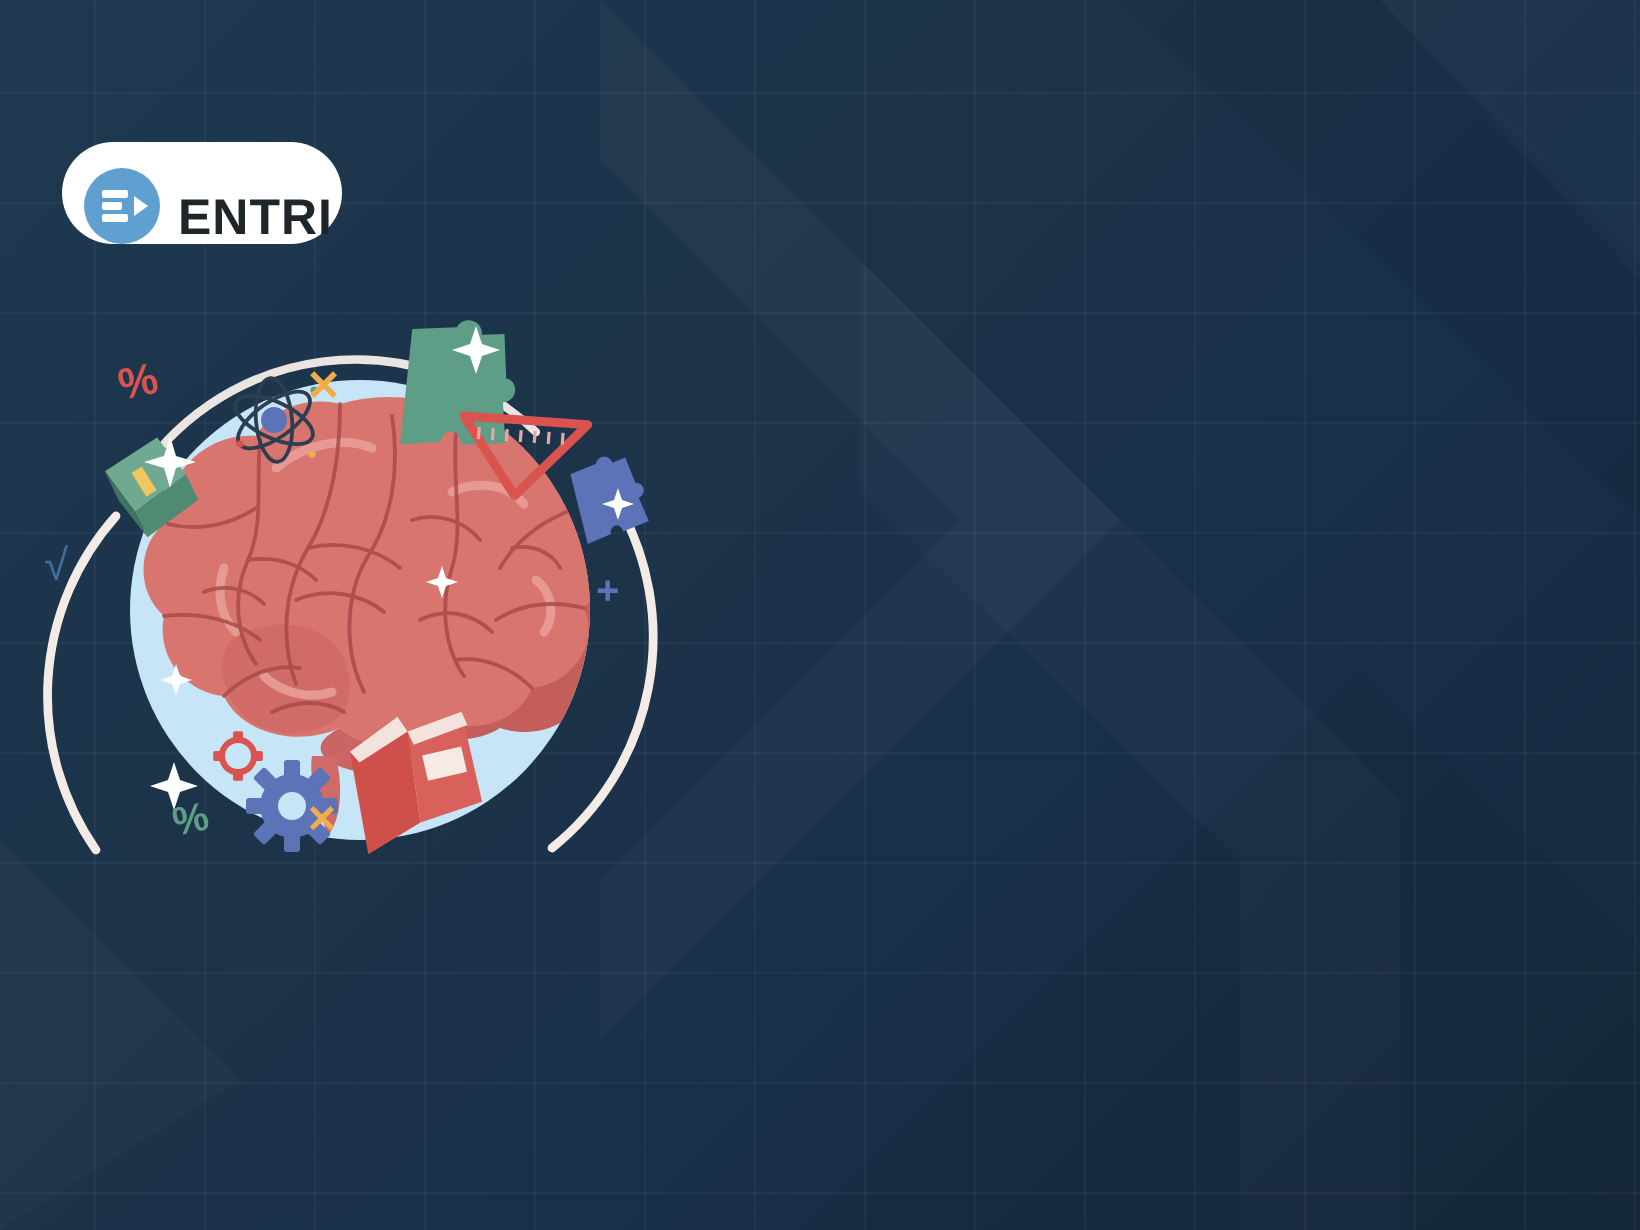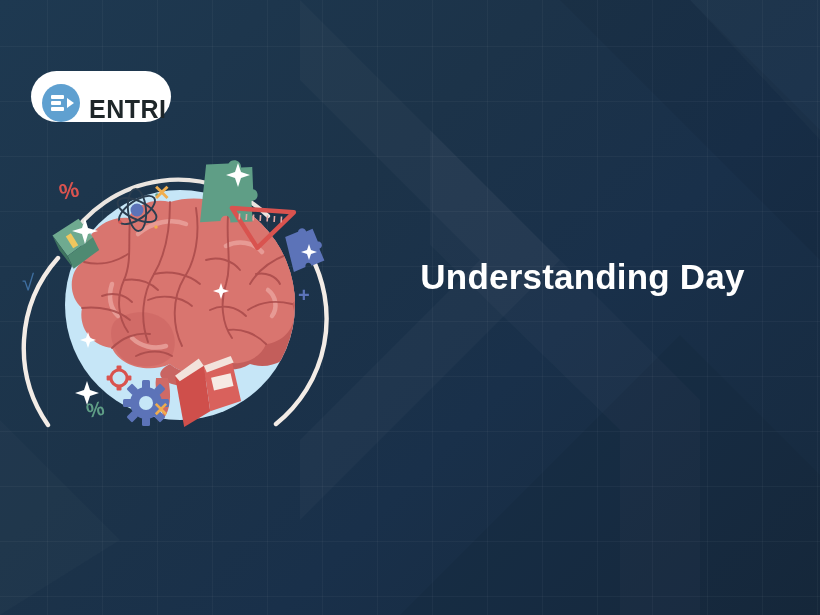--- a/index.html
+++ b/index.html
@@ -274,16 +274,15 @@
         <path d="M65 68 L68 78 L78 81 L68 84 L65 94 L62 84 L52 81 L62 78 Z"></path>
         <path d="M201 133 L203 139 L209 141 L203 143 L201 149 L199 143 L193 141 L199 139 Z"></path>
         <path d="M67 231 L70 240 L79 243 L70 246 L67 255 L64 246 L55 243 L64 240 Z"></path>
         <path d="M68 182 L70 188 L76 190 L70 192 L68 198 L66 192 L60 190 L66 188 Z"></path>
         <path d="M289 94 L291 100 L297 102 L291 104 L289 110 L287 104 L281 102 L287 100 Z"></path>
       </g>
     </svg>
   </div>
 
   <div class="headline">
-    <span class="l2">Understanding Day</span>
   </div>
 
 </div>
 
 </body></html>

